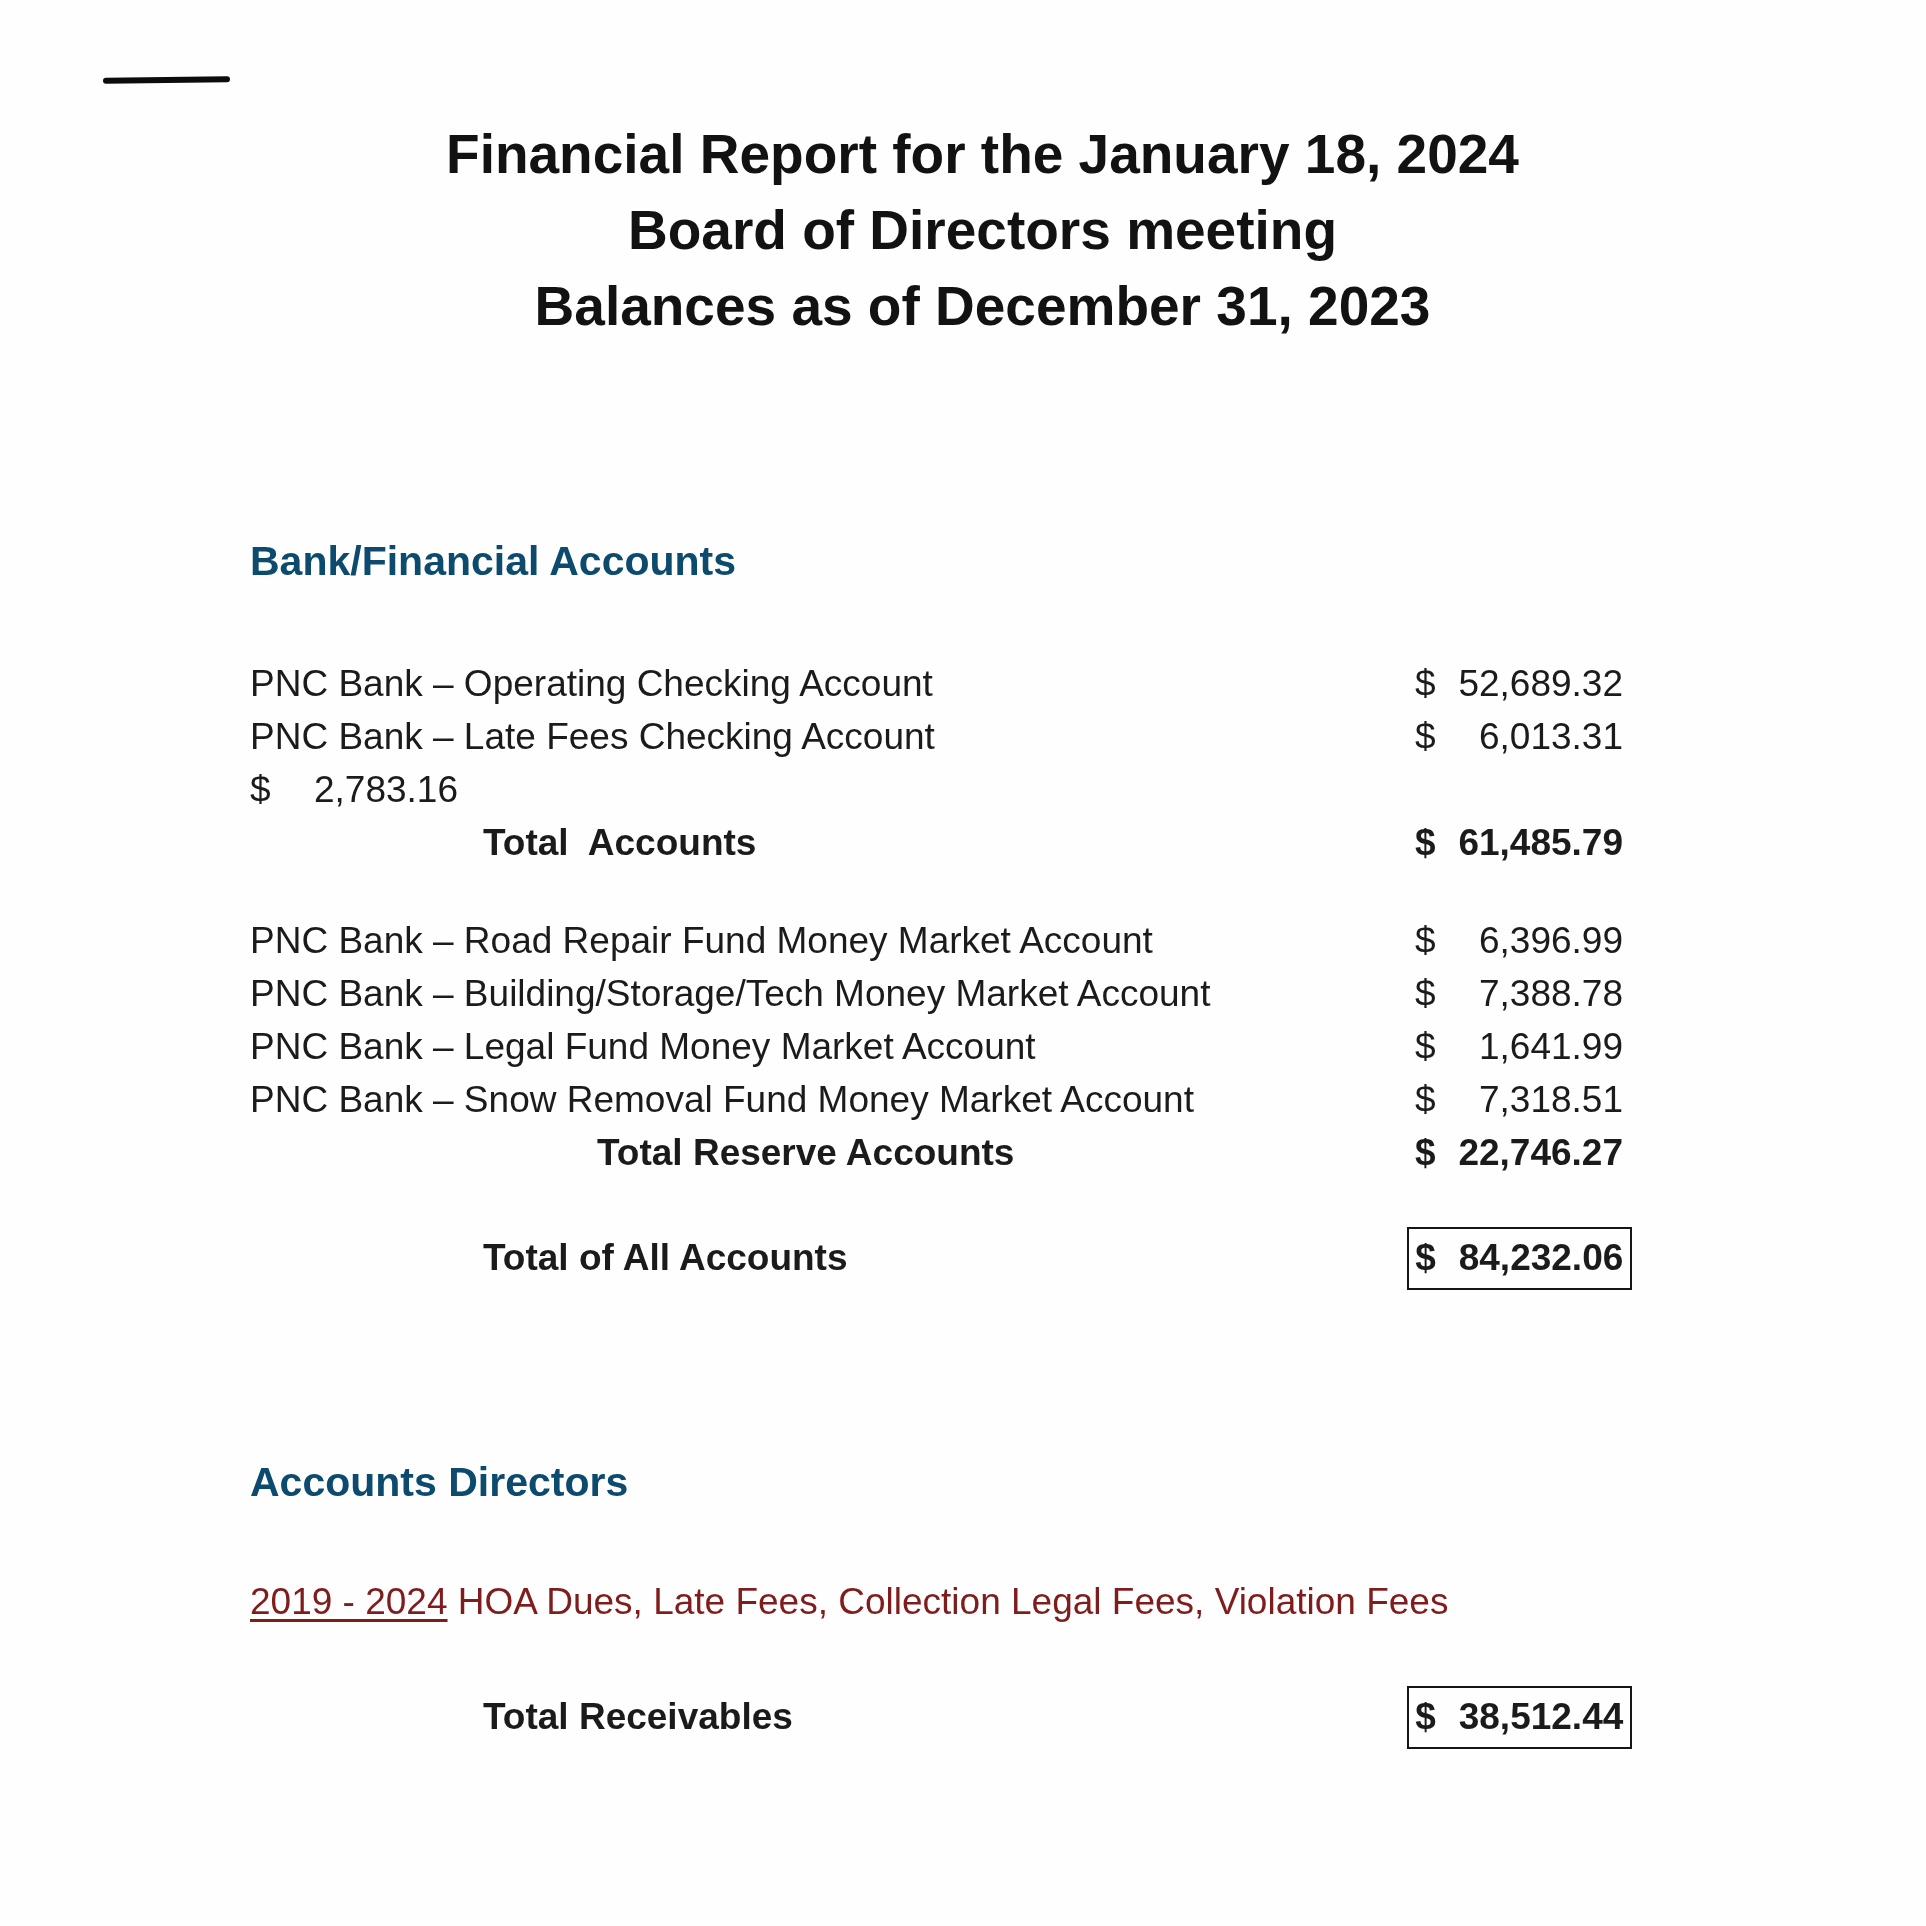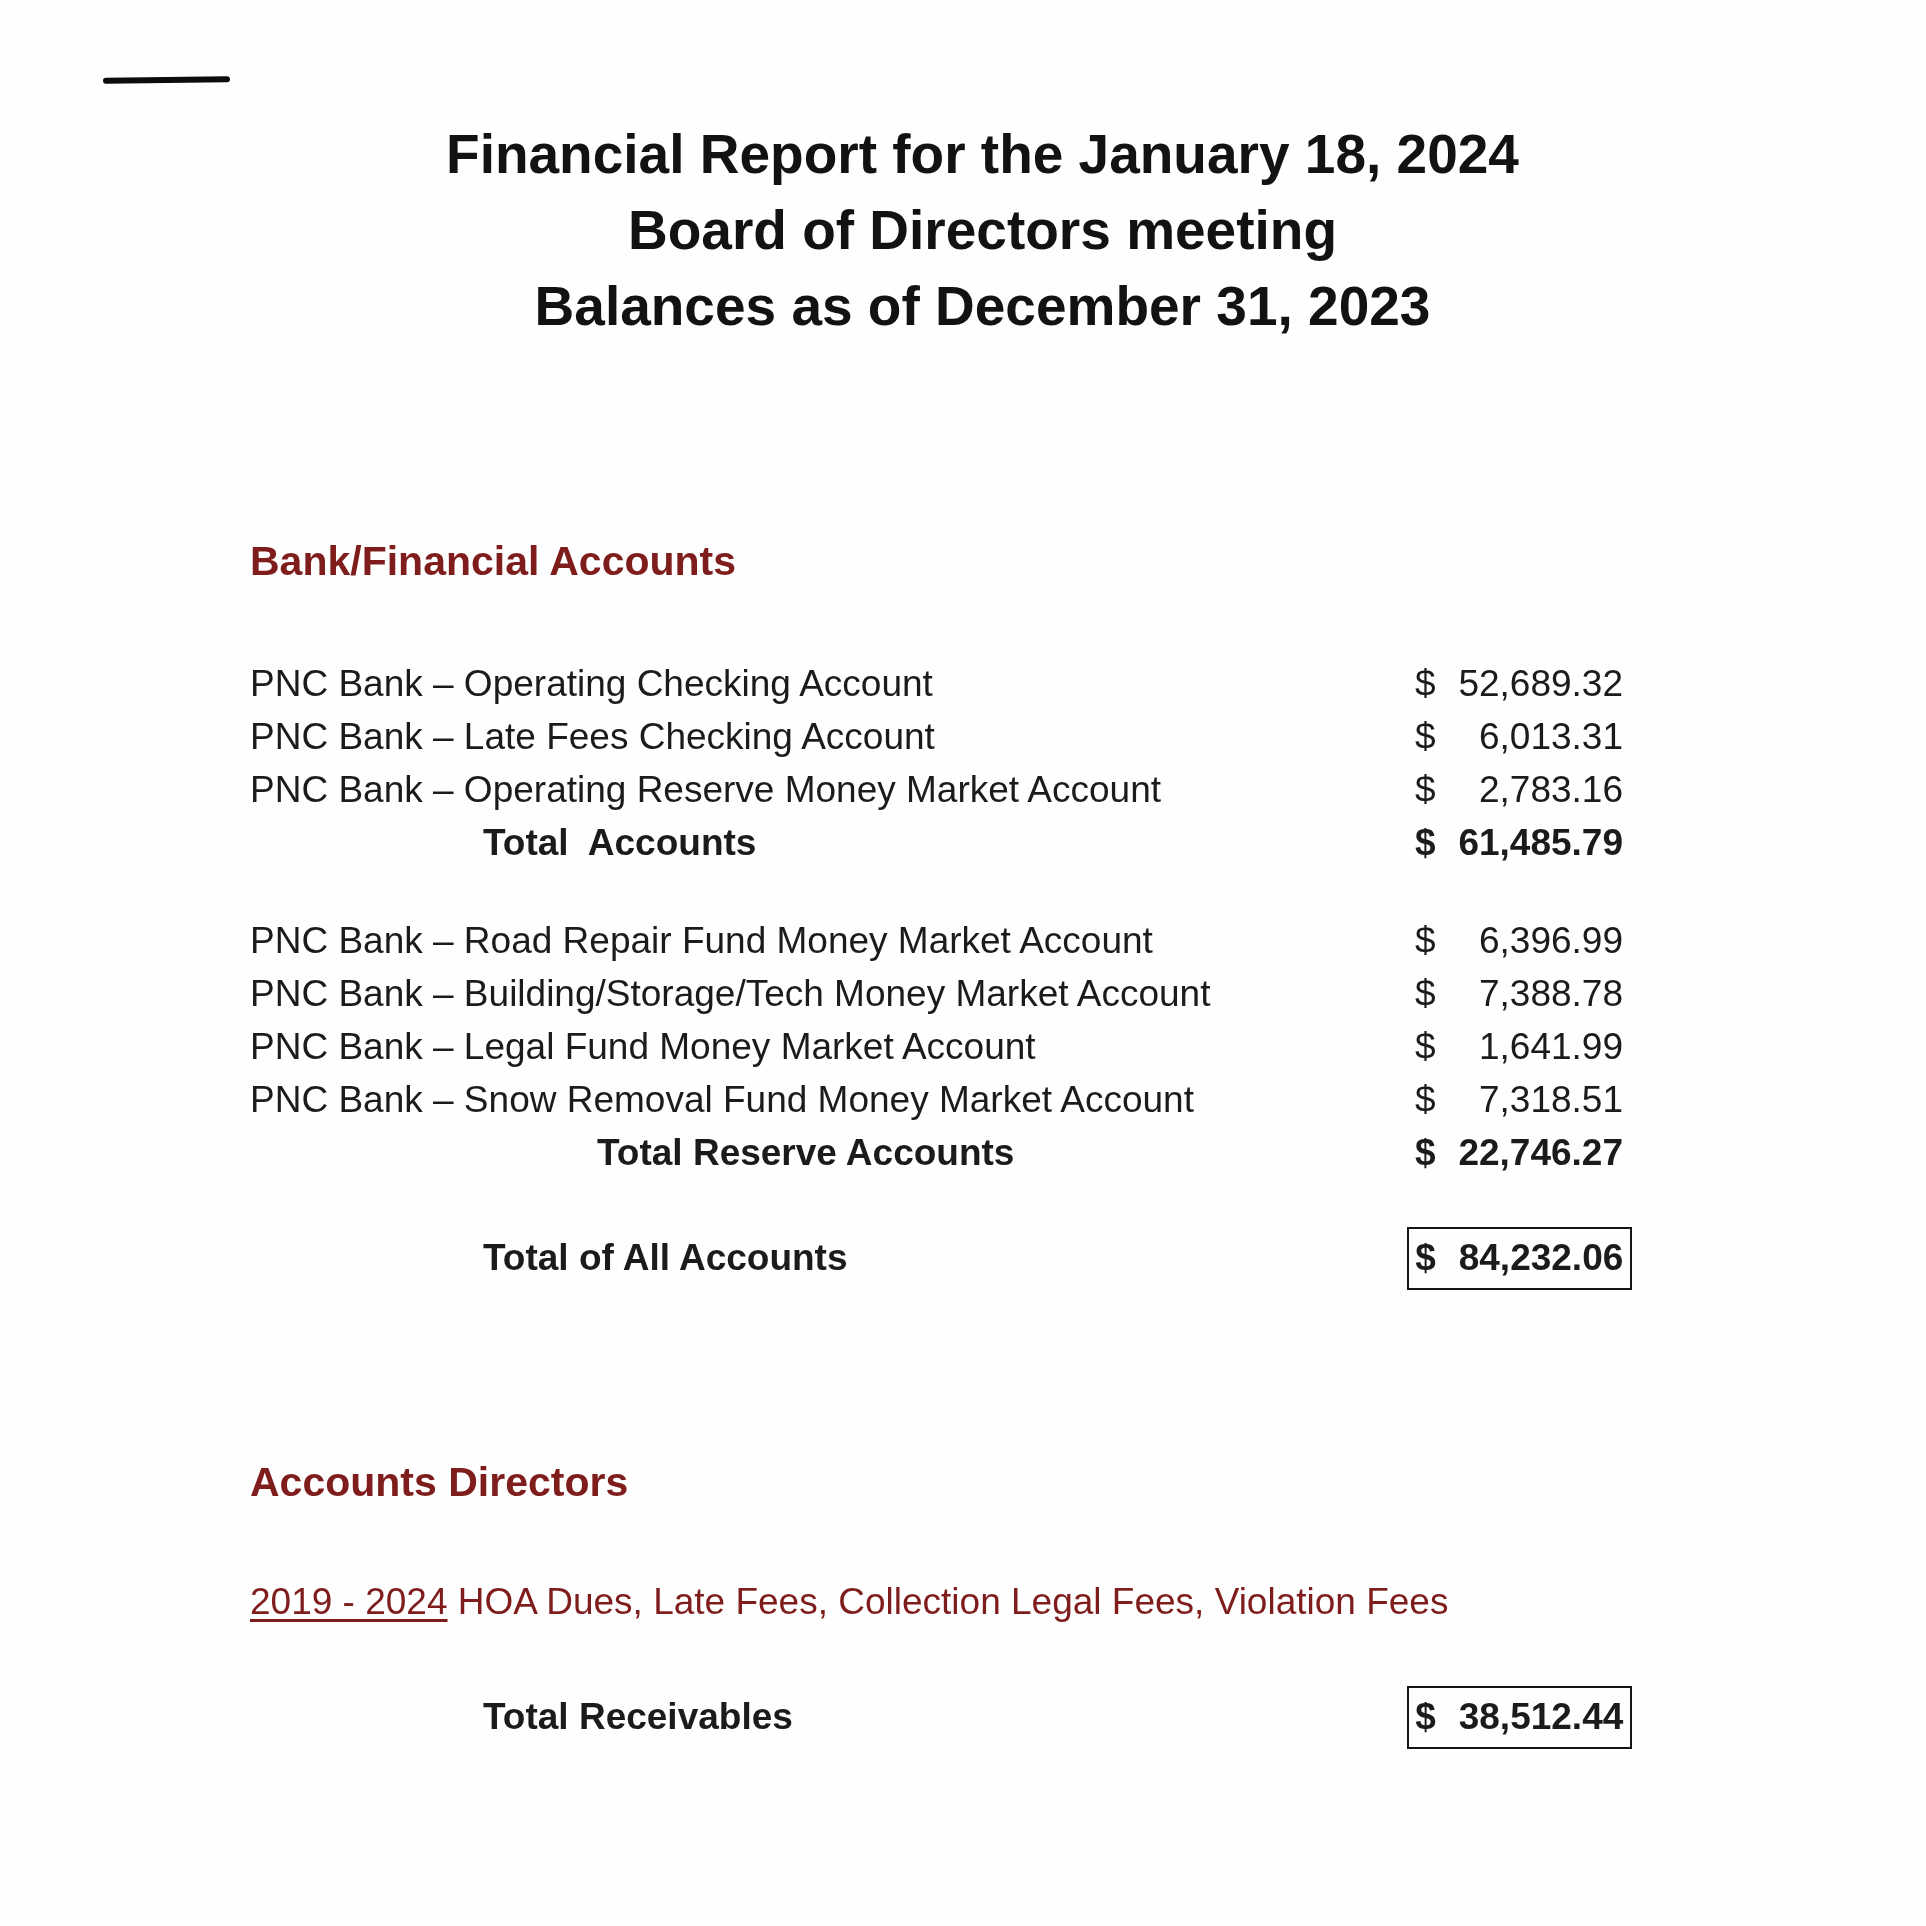--- a/index.html
+++ b/index.html
@@ -32,21 +32,21 @@
   .section{
     position:absolute;
     left:250px;
     width:1373px;
   }
   #bank-section{ top:539px; }
   #receivables-section{ top:1460px; }
   .section-heading{
     font-size:41px;
     font-weight:700;
-    color:#7f1d1d;
+    color:#0c4a6e;
     line-height:1.1;
   }
   .rows{ margin-top:73px; }
   .row{
     display:flex;
     align-items:baseline;
     font-size:37px;
     line-height:53px;
     height:53px;
   }
@@ -102,21 +102,20 @@
         </span>
       </div>
       <div class="row">
         <span class="label">PNC Bank – Late Fees Checking Account</span>
         <span class="amount">
           <span>$</span>
           <span>6,013.31</span>
         </span>
       </div>
       <div class="row">
-        <span class="label">PNC Bank – Operating Reserve Money Market Account</span>
         <span class="amount">
           <span>$</span>
           <span>2,783.16</span>
         </span>
       </div>
 
       <div class="row total">
         <span class="label">Total  Accounts</span>
         <span class="amount">
           <span>$</span>

